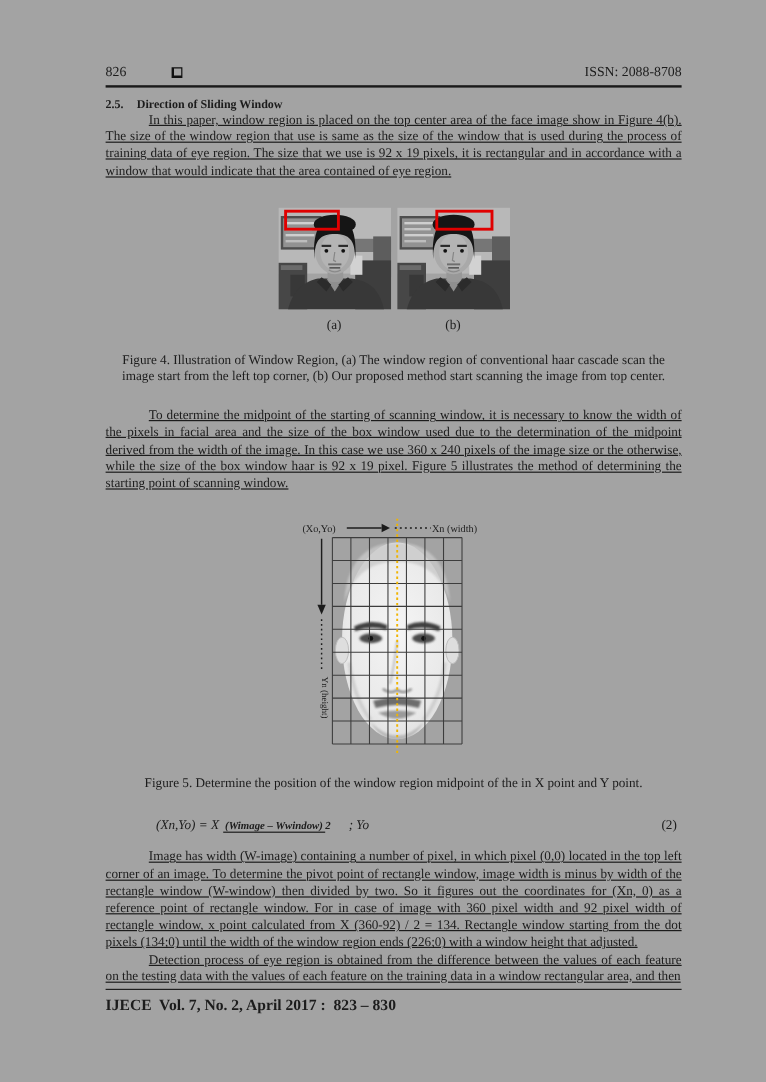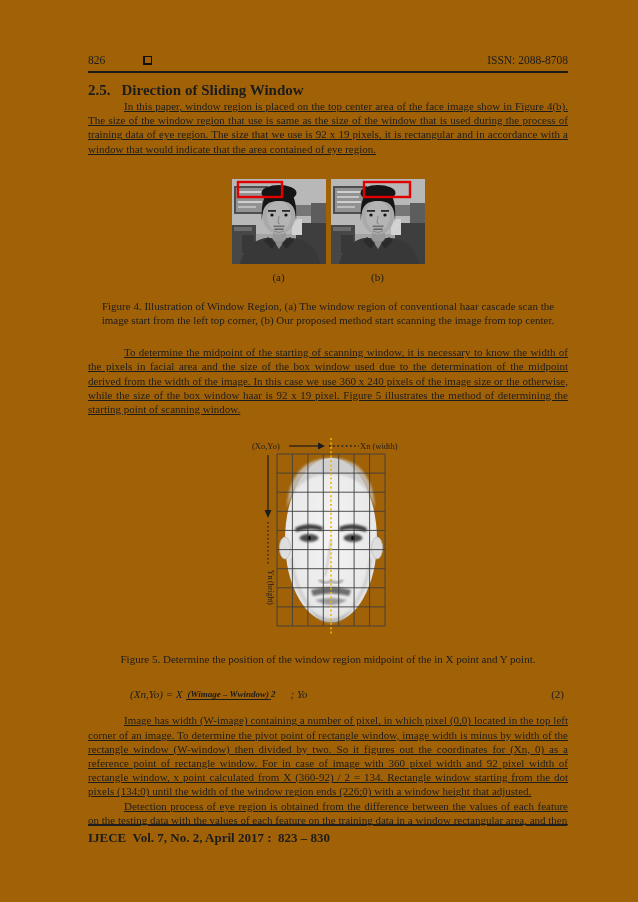--- a/index.html
+++ b/index.html
@@ -1,31 +1,31 @@
 <!DOCTYPE html>
 <html><head>
 <meta charset="utf-8">
 <style>
   * { margin:0; padding:0; box-sizing:border-box; }
   html,body { background:#ffffff; }
   .page {
-    position:relative; width:638px; height:902px; background:#a16207;
+    position:relative; width:638px; height:902px; background:#a3a3a3;
     font-family:"Liberation Serif", serif; color:#1c1c1c; overflow:hidden;
   }
   .content { position:absolute; left:88px; top:0; width:480px; }
   .header {
     margin-top:54px; display:flex; align-items:baseline;
     font-size:11.5px; padding-bottom:5px; border-bottom:2px solid #1a1a1a;
   }
   .sq {
     display:inline-block; width:9px; height:9px; border:1.4px solid #111;
     border-left-width:2px; border-bottom-width:2px; margin-left:38px; align-self:center;
   }
   .issn { margin-left:auto; }
-  .heading { margin-top:9px; font-weight:bold; font-size:15px; display:flex; gap:11px; }
+  .heading { margin-top:9px; font-weight:bold; font-size:10px; display:flex; gap:11px; }
   p.body {
     font-size:11px; line-height:14.2px; text-align:justify; text-indent:36px;text-decoration:underline;
   }
   .fig4 { margin-top:23px; display:flex; justify-content:center; gap:5px; }
   .fig4 .col { display:flex; flex-direction:column; align-items:center; }
   .fig4 svg.photo { width:94px; height:85px; display:block; }
   .fig-sub { font-size:11px; margin-top:7px; }
   .caption { margin-top:16px; text-align:center; font-size:11px; line-height:14.2px; padding:0 8px; }
   .fig5 { margin-top:22px; display:flex; justify-content:center; }
   .caption5 { margin-top:14px; }

